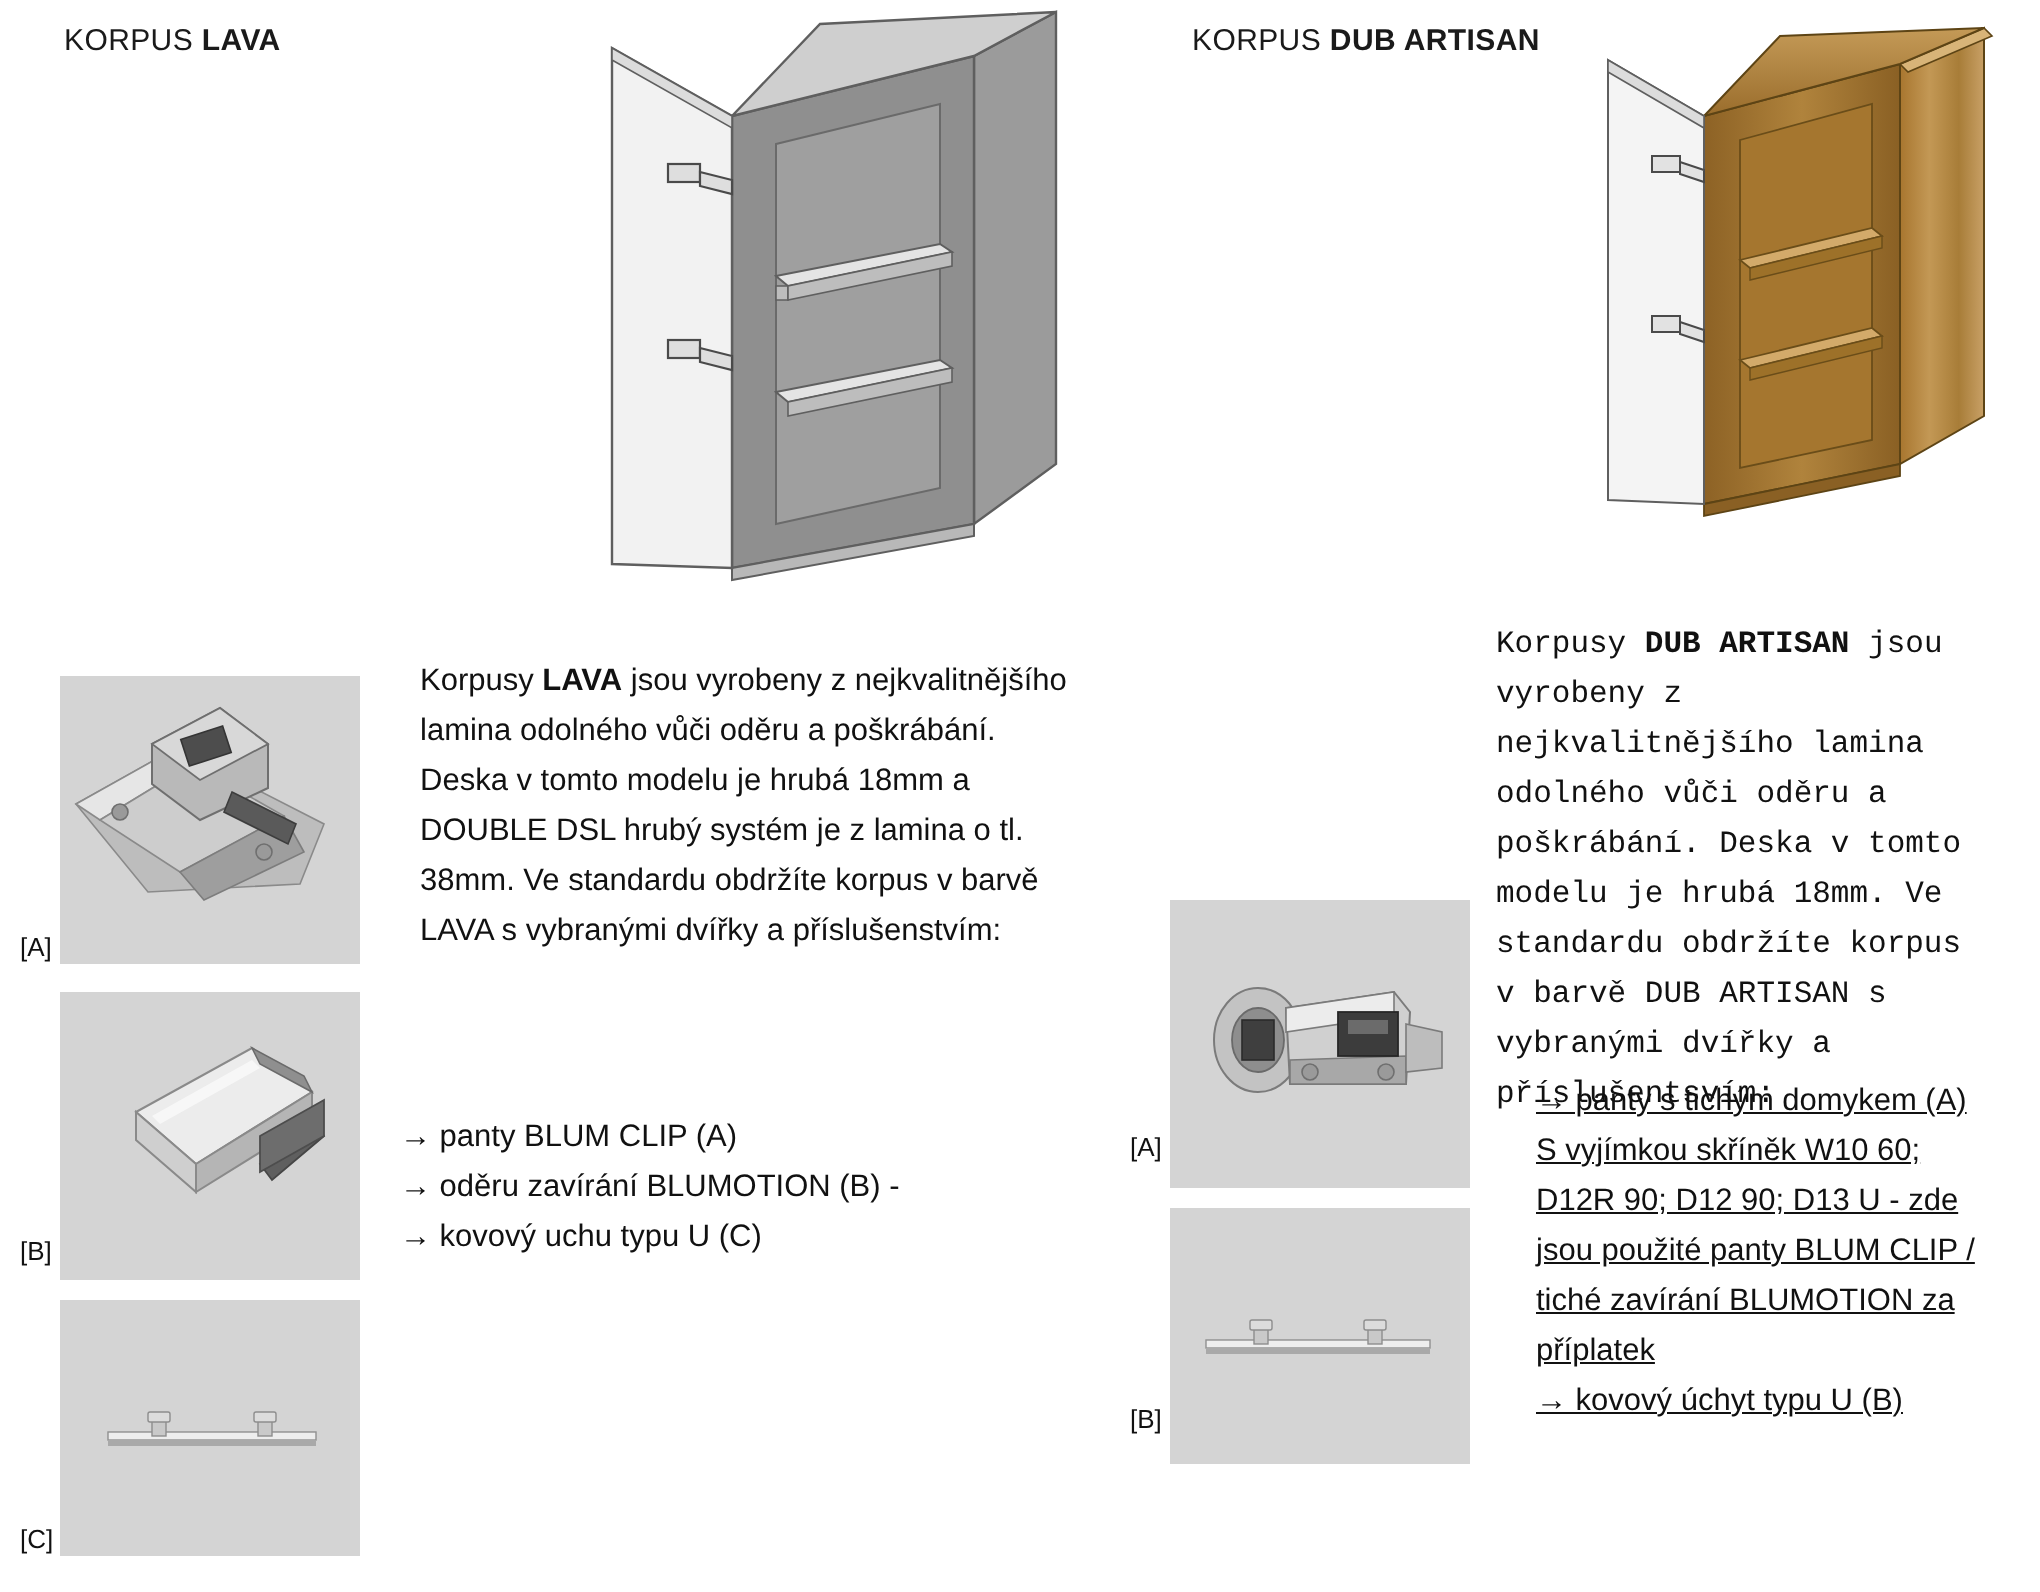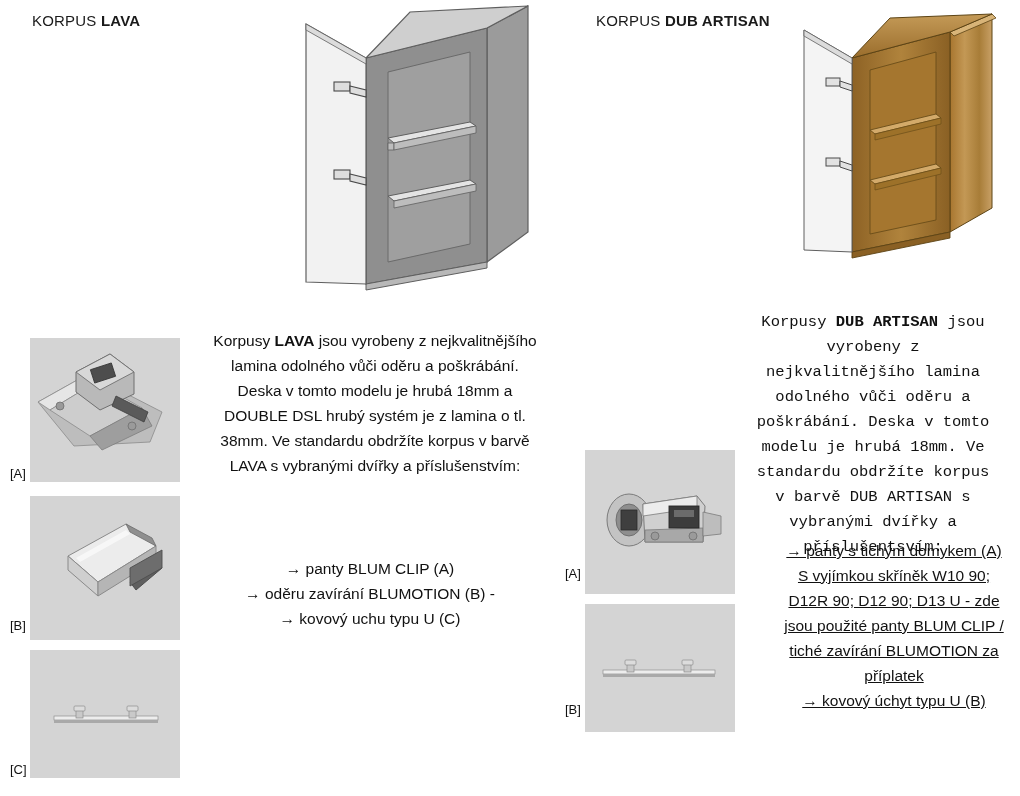--- a/index.html
+++ b/index.html
@@ -12,21 +12,20 @@
     height: 796px;
     position: relative;
     font-family: "Liberation Sans", sans-serif;
     color: #111111;
     overflow: hidden;
   }
   .page {
     position: relative;
     width: 1020px;
     height: 796px;
-    text-align: center;
   }
   
   .korpus-title {
     position: absolute;
     font-size: 15px;
     letter-spacing: 0.2px;
     white-space: nowrap;
     color: #1a1a1a;
   }
   .korpus-title .bold { font-weight: bold; }
@@ -170,21 +169,21 @@
     <div>→  oděru zavírání BLUMOTION (B) -</div>
     <div>→ kovový uchu typu U (C)</div>
   </div>
 
   <div class="para" id="para-dub">
     <span>Korpusy </span><b>DUB ARTISAN</b><span> jsou vyrobeny z nejkvalitnějšího lamina odolného vůči oděru a poškrábání. Deska v tomto modelu je hrubá 18mm. Ve standardu obdržíte korpus v barvě DUB ARTISAN s vybranými dvířky a příslušentsvím:</span>
   </div>
 
   <div class="bullets" id="bullets-dub">
     <div>→ panty s tichým domykem (A)</div>
-    <div>S vyjímkou skříněk W10 90;</div>
+    <div>S vyjímkou skříněk W10 60;</div>
     <div>D12R 90; D12 90; D13 U - zde</div>
     <div>jsou použité panty BLUM CLIP /</div>
     <div>tiché zavírání BLUMOTION za</div>
     <div>příplatek</div>
     <div>→ kovový úchyt typu U (B)</div>
   </div>
 
   <div class="photo" style="left:30px; top:338px; width:150px; height:144px;">
     <svg width="150" height="144" viewBox="0 0 150 144" xmlns="http://www.w3.org/2000/svg">
       <rect width="150" height="144" fill="#d4d4d4"></rect>

